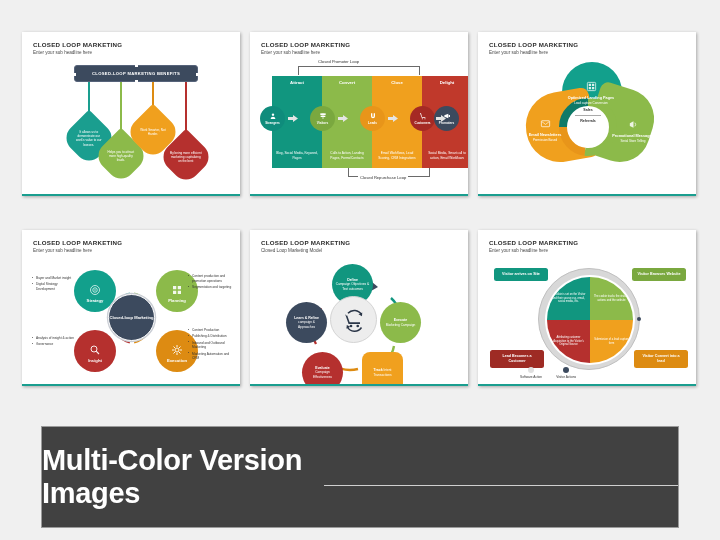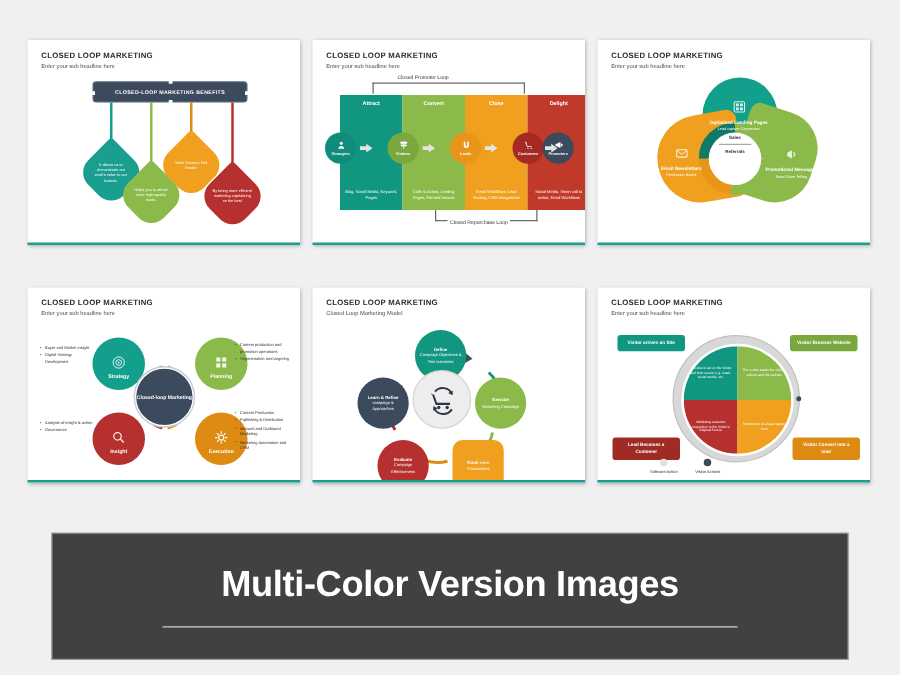--- a/index.html
+++ b/index.html
@@ -121,21 +121,21 @@
   .s6-leg .it { display:flex; flex-direction:column; align-items:center; gap:2px; }
   .s6-leg .dot { width:6px; height:6px; border-radius:50%; }
   .s6-leg .lt { font-size:3.2px; color:#333; }
 
   
   .banner {
     position:absolute; left:41px; top:426px; width:638px; height:102px;
     background:#414141;
     border:1px solid #9a9a9a;
     outline:3px solid #f0f0f0;
-    display:flex; flex-direction:column;
+    display:flex; flex-direction:row;
     align-items:center; justify-content:center;
   }
   .banner-txt { color:#fff; font-size:29px; font-weight:bold; letter-spacing:-.3px; }
   .banner-rule { width:460px; height:1px; background:#cfcfcf; margin-top:16px; }
 </style>
 </head>
 <body>
 
 <div class="grid">
 

